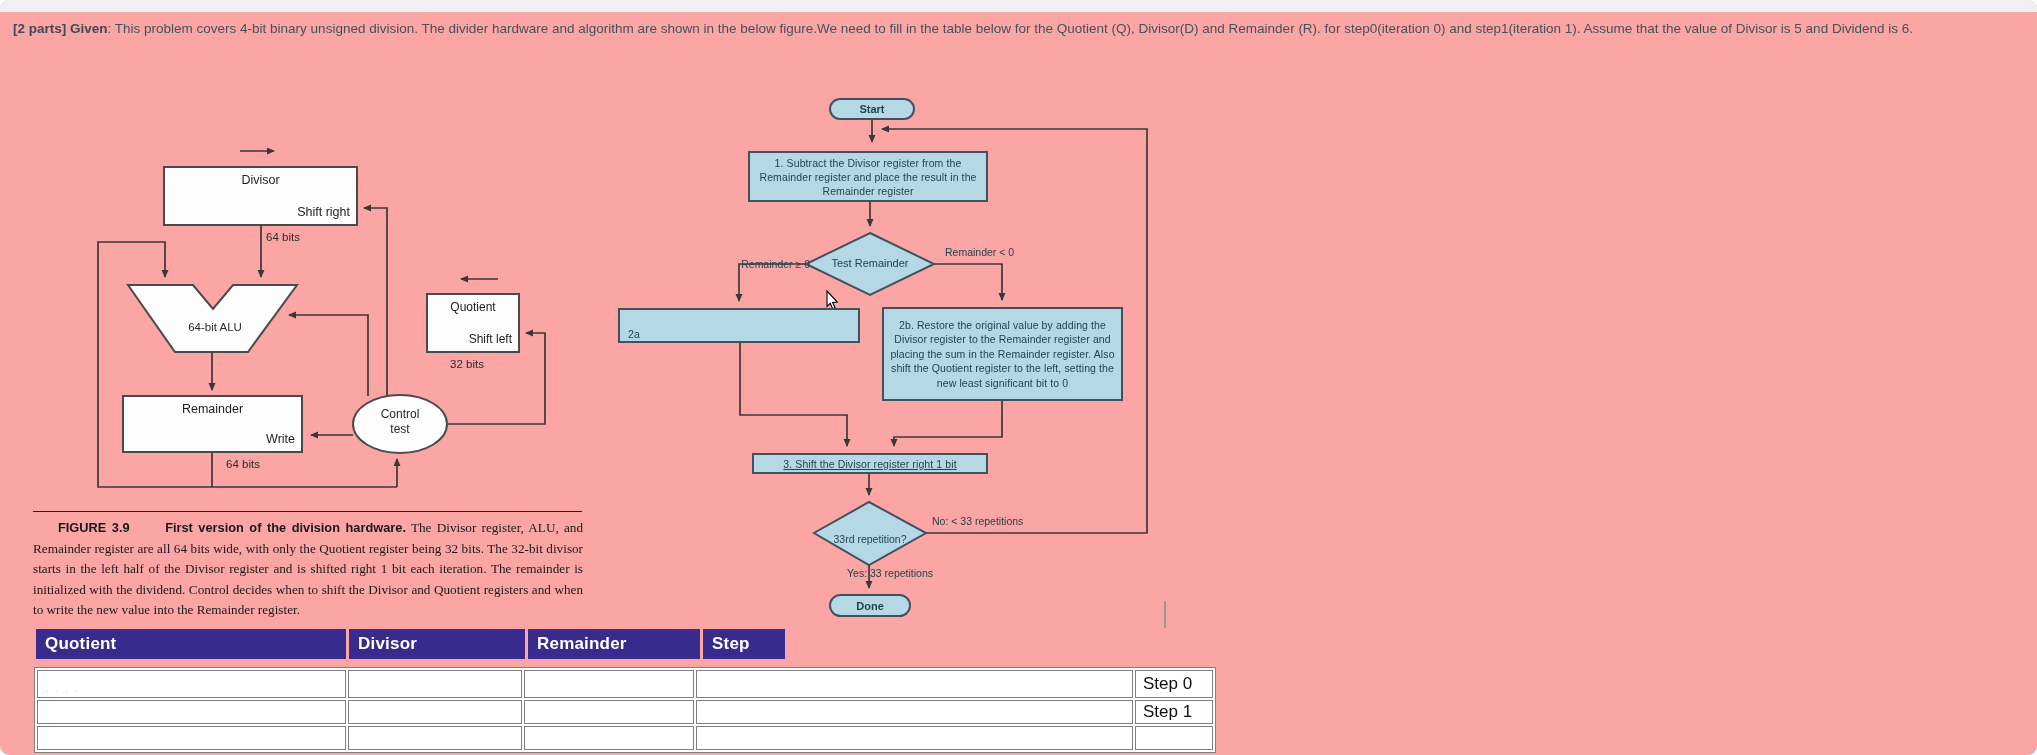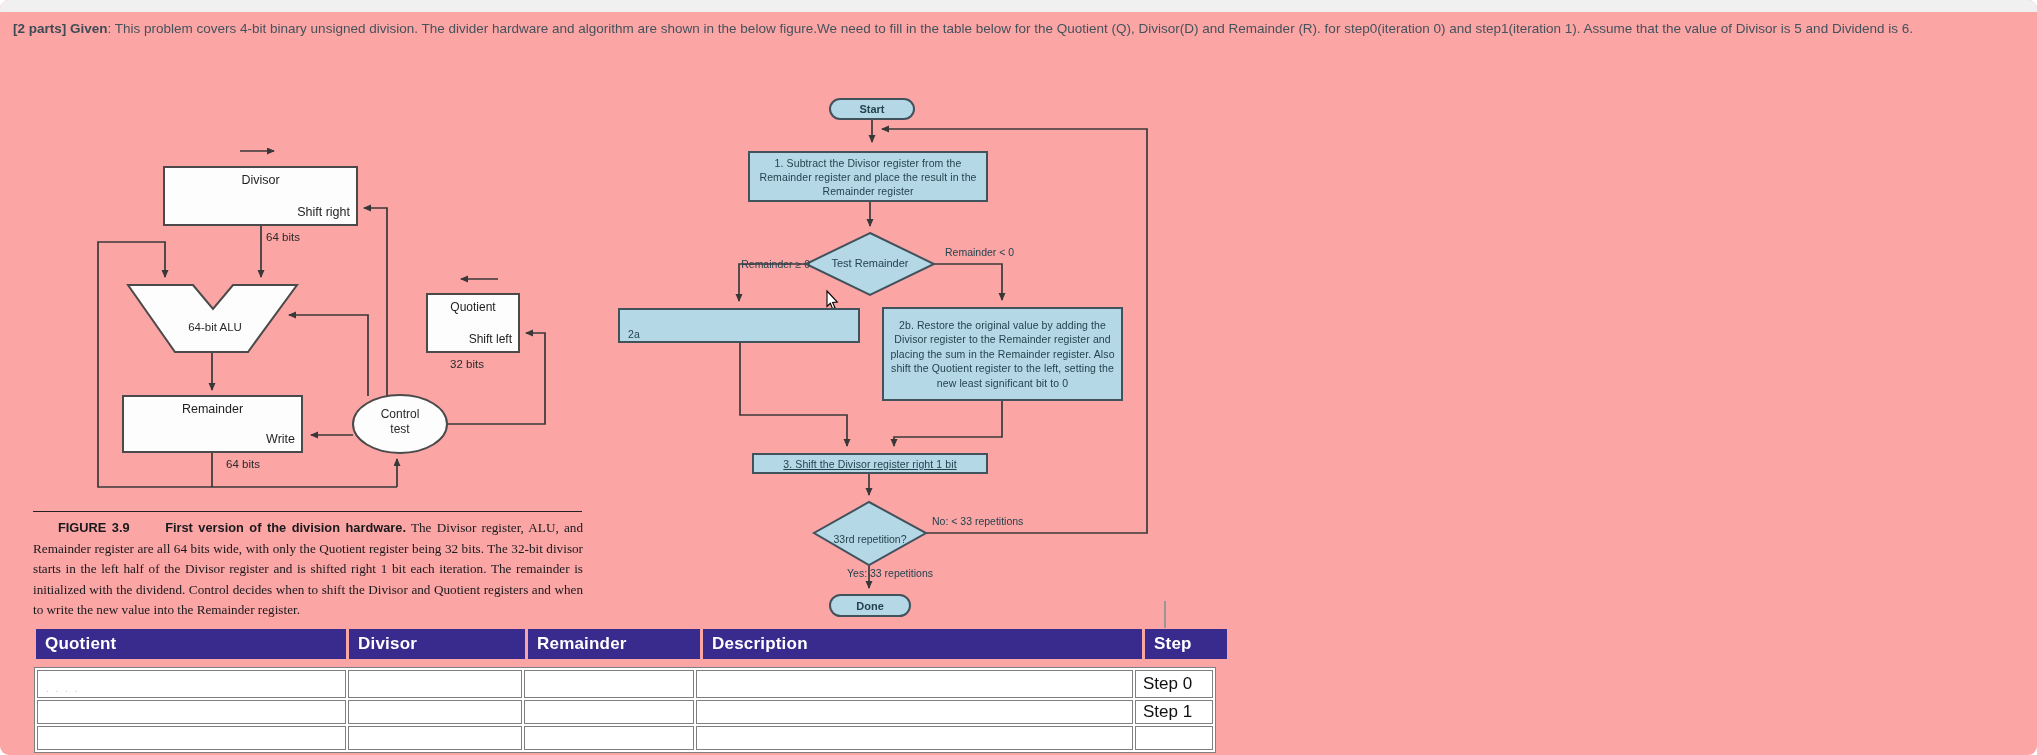--- a/index.html
+++ b/index.html
@@ -151,21 +151,20 @@
   <div class="stadium" style="left:829px;top:594px;width:82px;height:23px;">
       <span>Done</span>
     </div>
 
   <div id="caret"></div>
 
   <div id="thead">
     <div class="hc" style="width:310px;">Quotient</div>
     <div class="hc" style="width:176px;">Divisor</div>
     <div class="hc" style="width:172px;">Remainder</div>
-    <div class="hc" style="width:439px;">Description</div>
     <div class="hc" style="width:82px;">Step</div>
   </div>
 
   <table id="tbody">
     <colgroup>
         <col style="width:309px">
         <col style="width:174px">
         <col style="width:170px">
         <col style="width:437px">
         <col style="width:78px">

